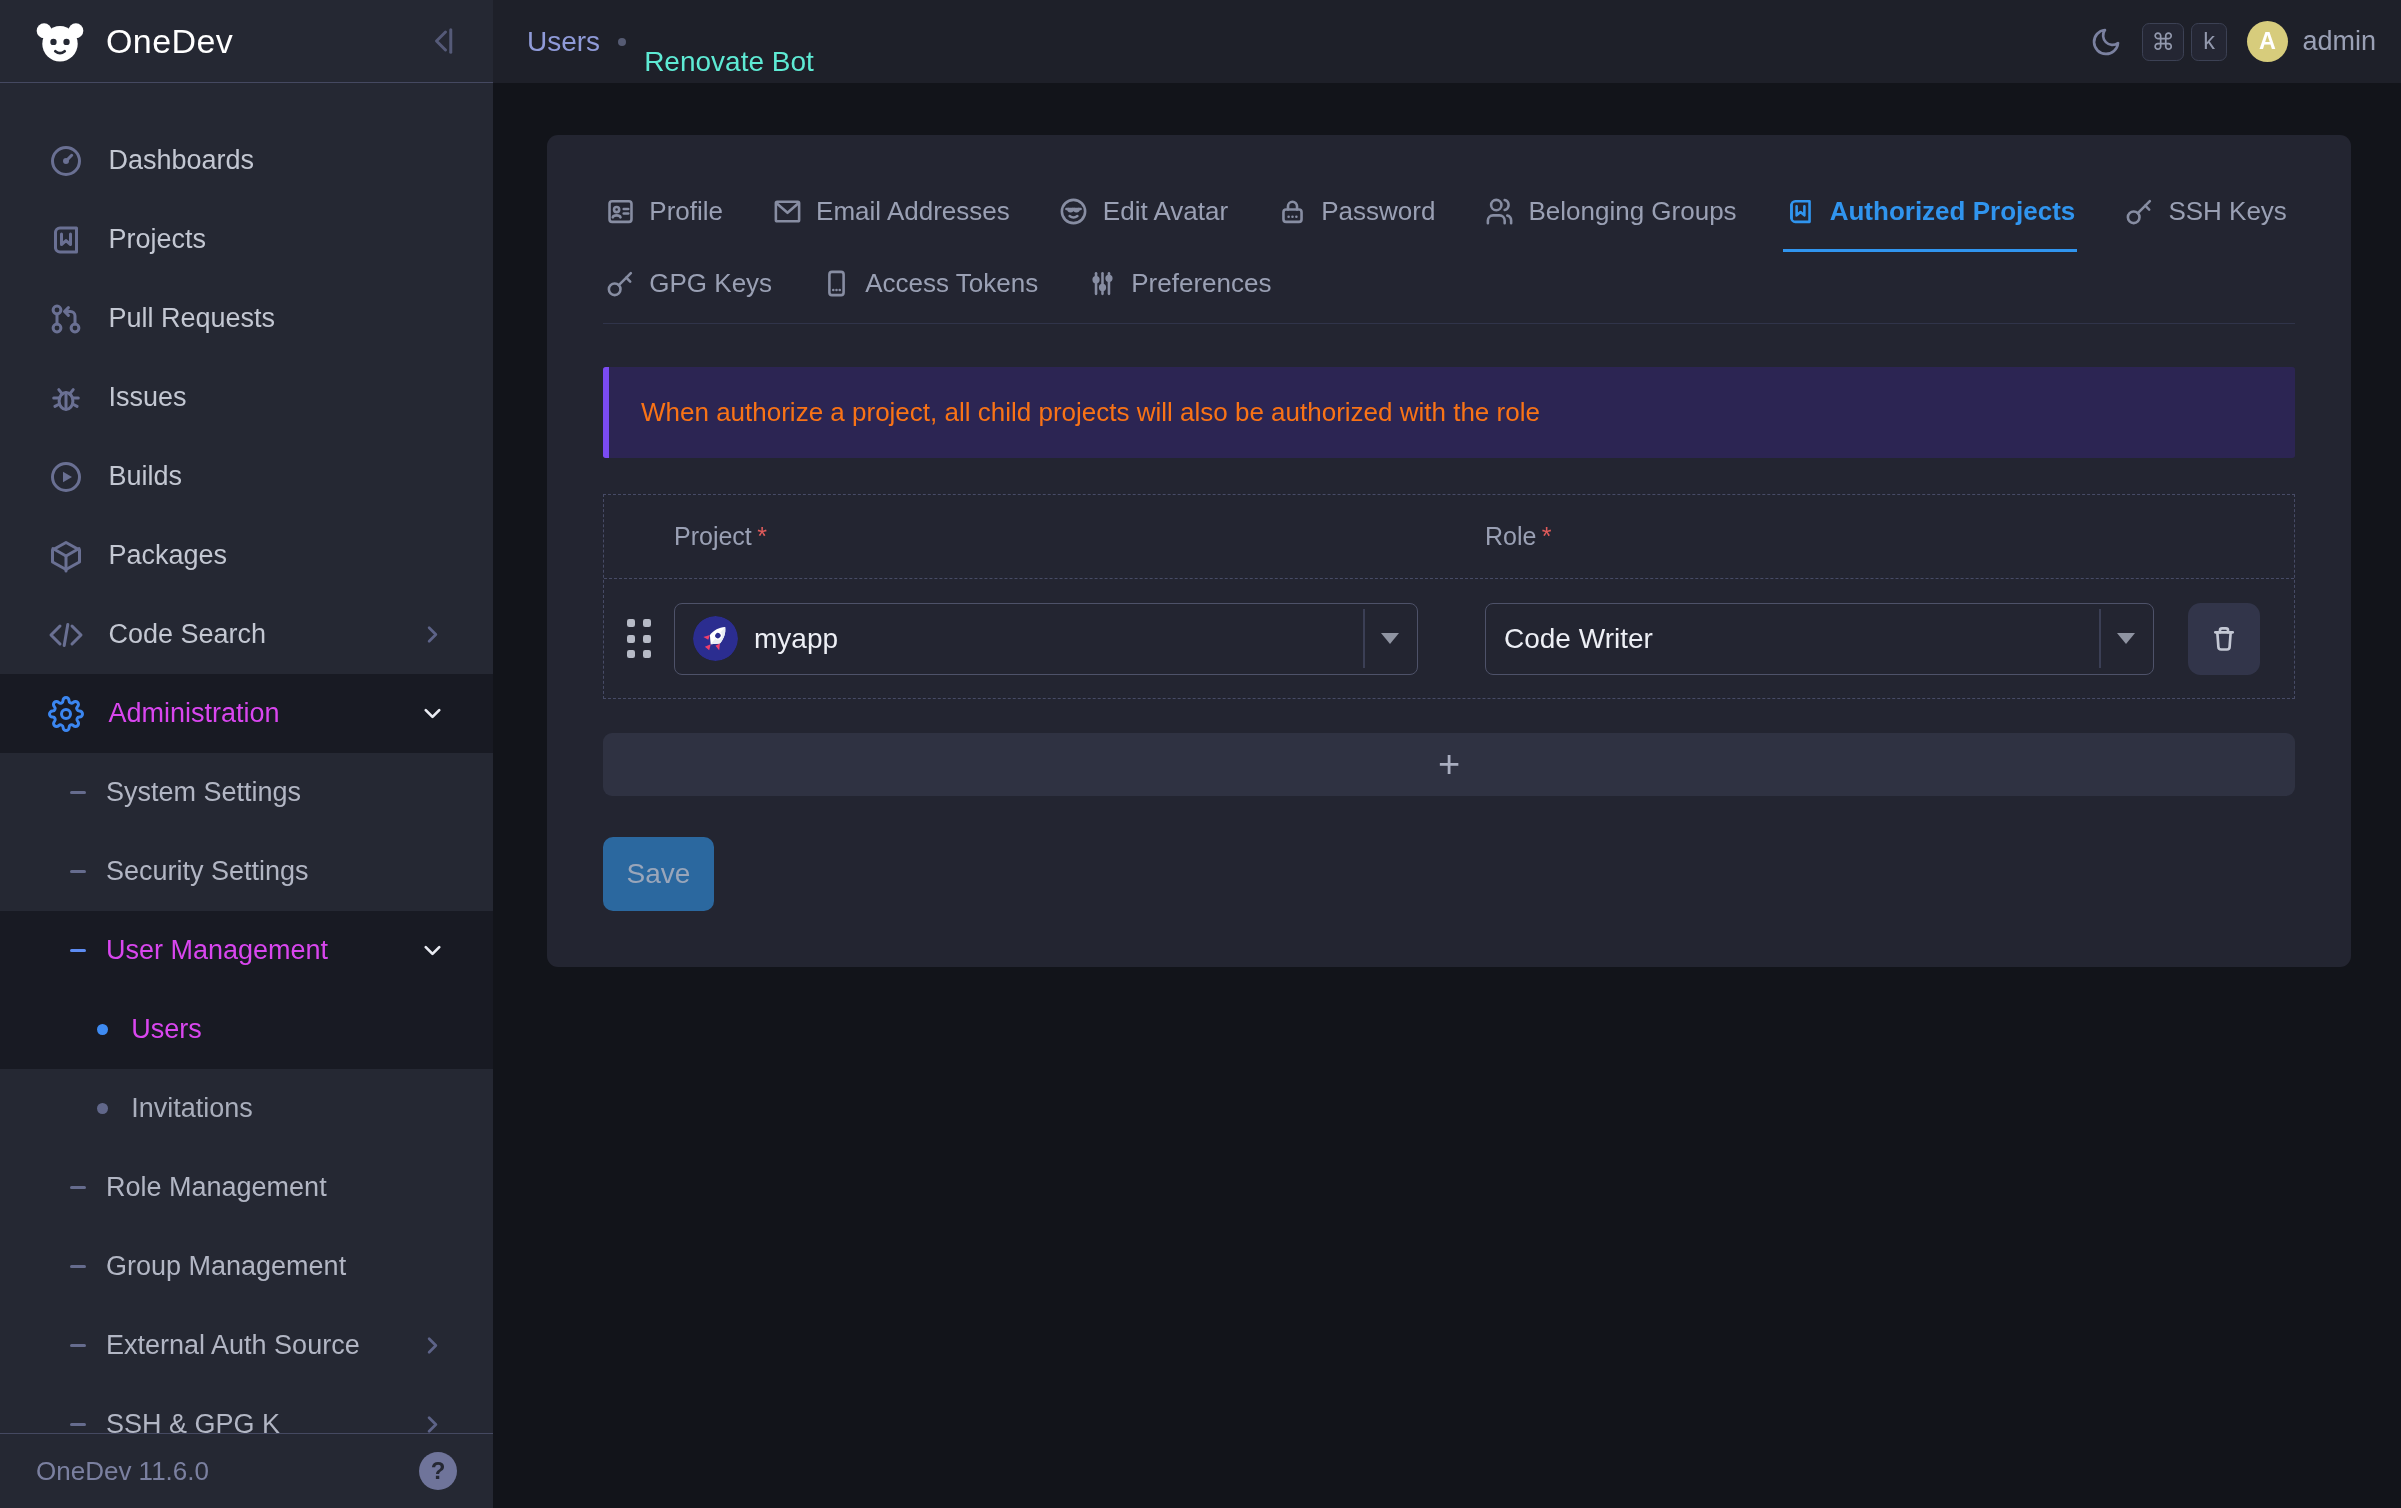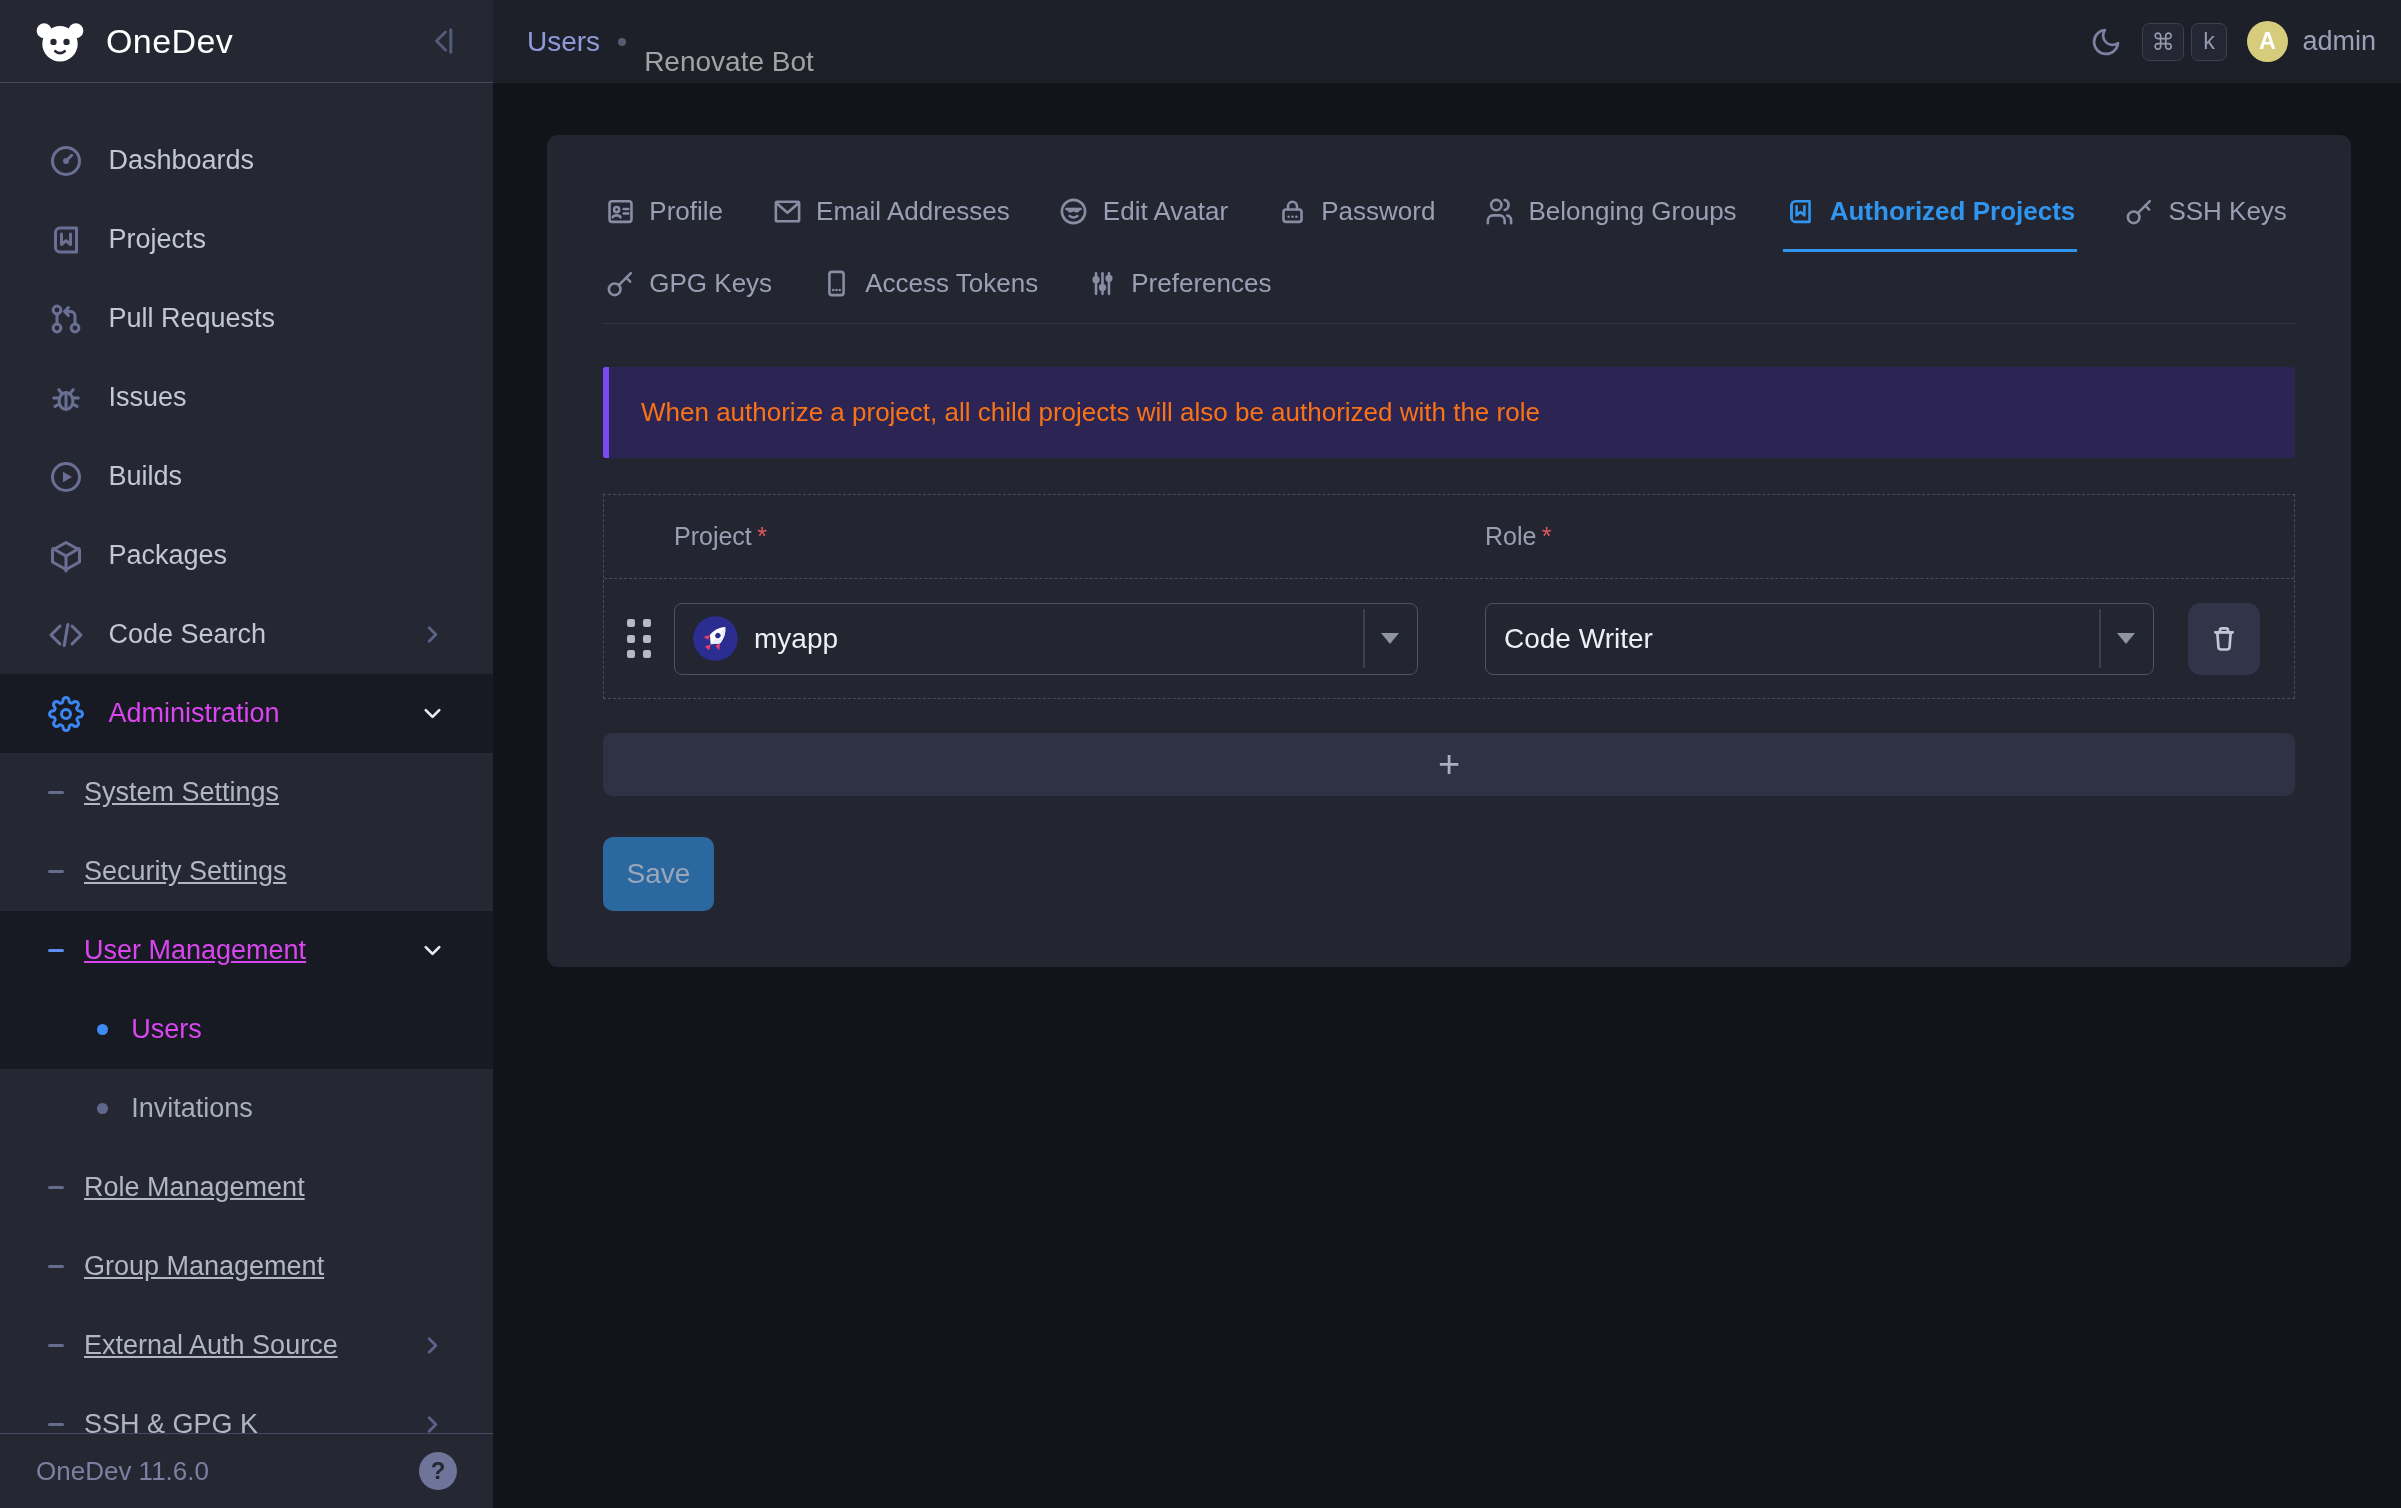--- a/index.html
+++ b/index.html
@@ -9,39 +9,39 @@
 
   
   .sidebar { position:absolute; left:0; top:0; bottom:0; width:493px; background:#252833; display:flex; flex-direction:column; z-index:5; }
   .sb-header { height:83px; flex:none; border-bottom:0.9px solid #454961; display:flex; align-items:center; padding:0 31px 0 32px; }
   .logo-mark { width:56px; height:56px; flex:none; }
   .logo-text { margin-left:18px; font-size:34px; font-weight:400; color:#ffffff; letter-spacing:0.4px; }
   .collapse-btn { margin-left:auto; color:#555a78; cursor:pointer; }
   .sb-nav { flex:1; padding-top:38px; overflow:hidden; }
   .nav-item { height:79px; display:flex; align-items:center; padding:0 47px; font-size:27px; color:#c3c7d2; cursor:pointer; white-space:nowrap; }
   .nav-item .nav-ico { width:38px; height:38px; margin-right:23.4px; color:#6a7093; flex:none; display:flex; align-items:center; justify-content:center; }
-  .nav-item.lvl2 { padding-left:48px; color:#b2b6c4;text-decoration:underline; }
+  .nav-item.lvl2 { padding-left:70px; color:#b2b6c4; }
   .nav-item.lvl3 { padding-left:97px; color:#a9aebc; }
   .dash { width:16px; height:2.7px; border-radius:1.8px; background:#666c8e; margin-right:20px; flex:none; }
   .dash.blue { background:#5d8cf2; }
   .bullet { width:10.8px; height:10.8px; border-radius:50%; background:#61678a; margin-right:23.4px; flex:none; }
   .bullet.blue { background:#3e8bf2; }
   .nav-item.hl { background:#181a23; color:#d946ef; }
   .nav-item.hl .nav-ico.blue-ico { color:#3b86f0; }
   .chev { margin-left:auto; color:#5d6388; flex:none; }
   .chev.white { color:#e9ebf2; }
   .sb-footer { height:75px; flex:none; border-top:0.9px solid #454961; background:#252833; display:flex; align-items:center; padding:0 36px; font-size:26px; color:#7b80a0; position:relative; z-index:2; }
   .help-btn { margin-left:auto; width:38px; height:38px; border-radius:50%; background:#6f749a; color:#252833; font-size:24px; font-weight:700; display:flex; align-items:center; justify-content:center; cursor:pointer; }
 
   
   .topbar { position:absolute; left:493px; right:0; top:0; height:83px; background:#1e2029; display:flex; align-items:center; padding:0 25px 0 34px; }
   .crumb { display:flex; align-items:center; gap:18px; font-size:28px; }
   .crumb-link { color:#8f9ad8; cursor:pointer; }
   .crumb-dot { width:8px; height:8px; border-radius:50%; background:#565b73; }
-  .crumb-cur { color:#a3a3a3;margin-top:40px; }
+  .crumb-cur { color:#5eead4;margin-top:40px; }
   .top-right { margin-left:auto; display:flex; align-items:center; gap:20px; }
   .moon-btn { color:#7b81a0; cursor:pointer; }
   .kbd-group { display:flex; gap:7.2px; cursor:pointer; }
   .kbd { min-width:36px; height:38px; padding:0 8px; border:1.8px solid #3c4154; border-radius:7.2px; background:#242633; color:#9298ad; font-size:23.4px; display:flex; align-items:center; justify-content:center; }
   .user-chip { display:flex; align-items:center; gap:14.4px; cursor:pointer; }
   .avatar { width:41px; height:41px; border-radius:50%; background:#d7cc7c; color:#ffffff; font-size:23.4px; font-weight:700; display:flex; align-items:center; justify-content:center; }
   .user-name { font-size:27px; color:#9aa0b5; }
 
   
   .main { position:absolute; left:493px; top:83px; right:0; bottom:0; background:#12141a; }

